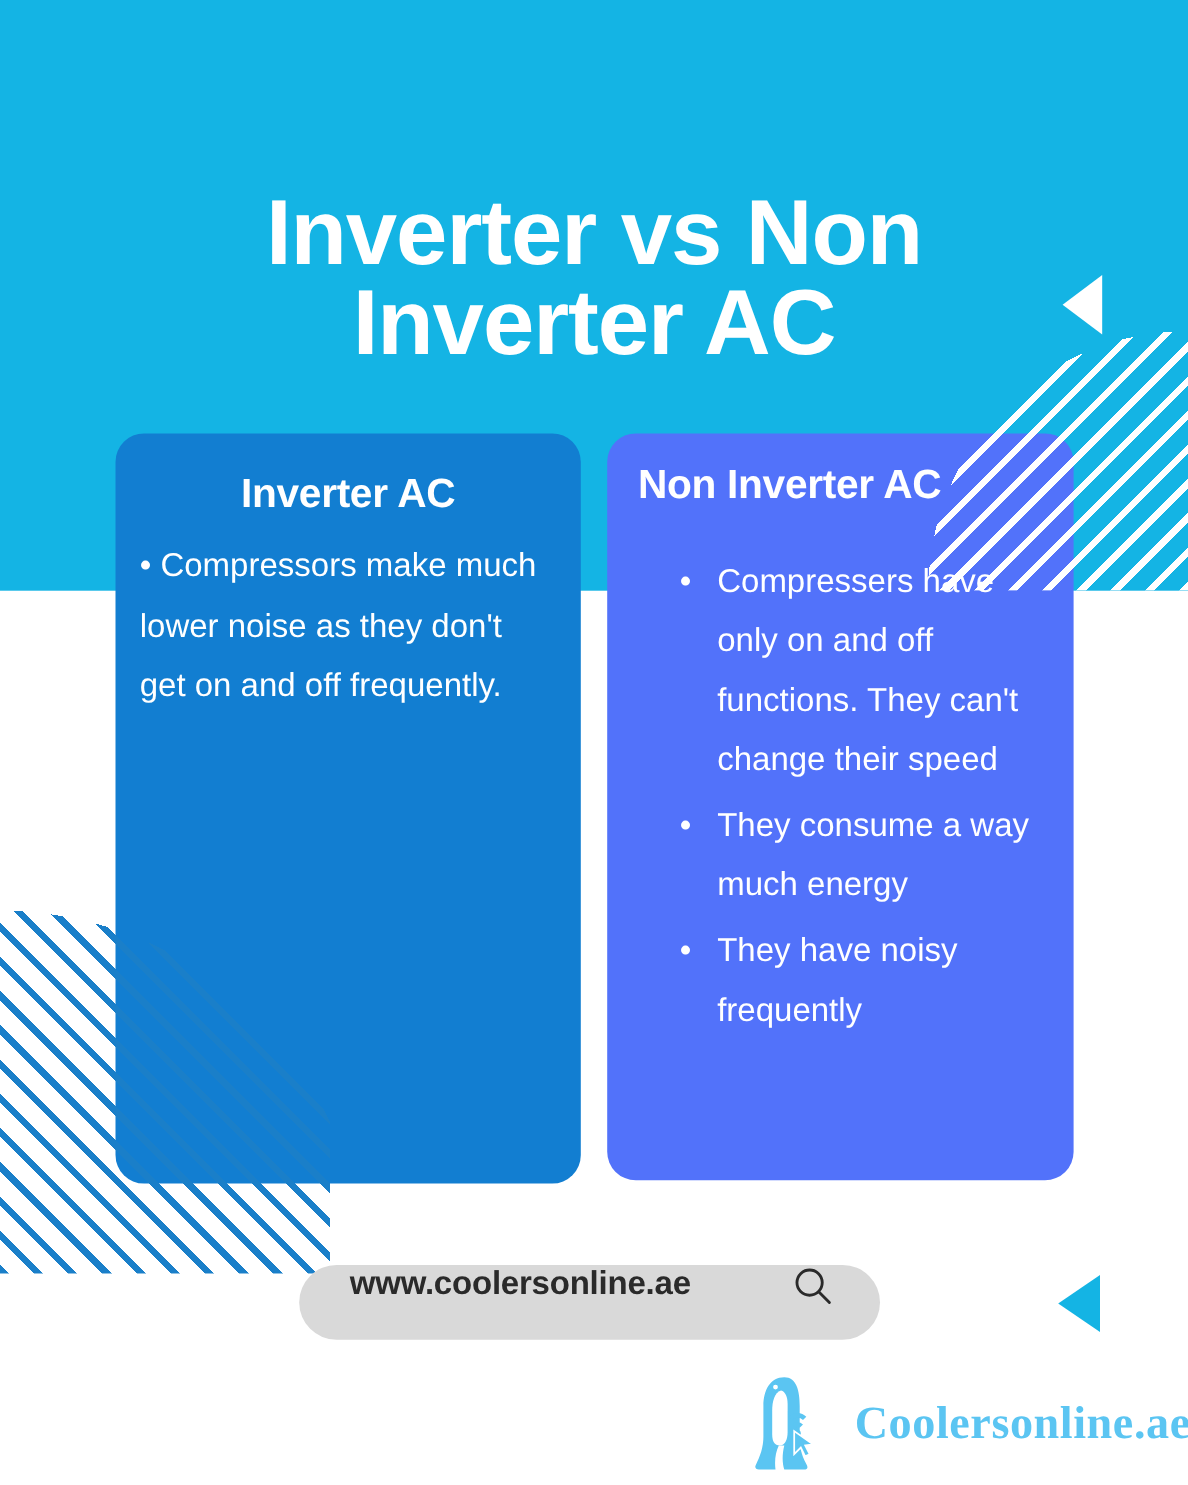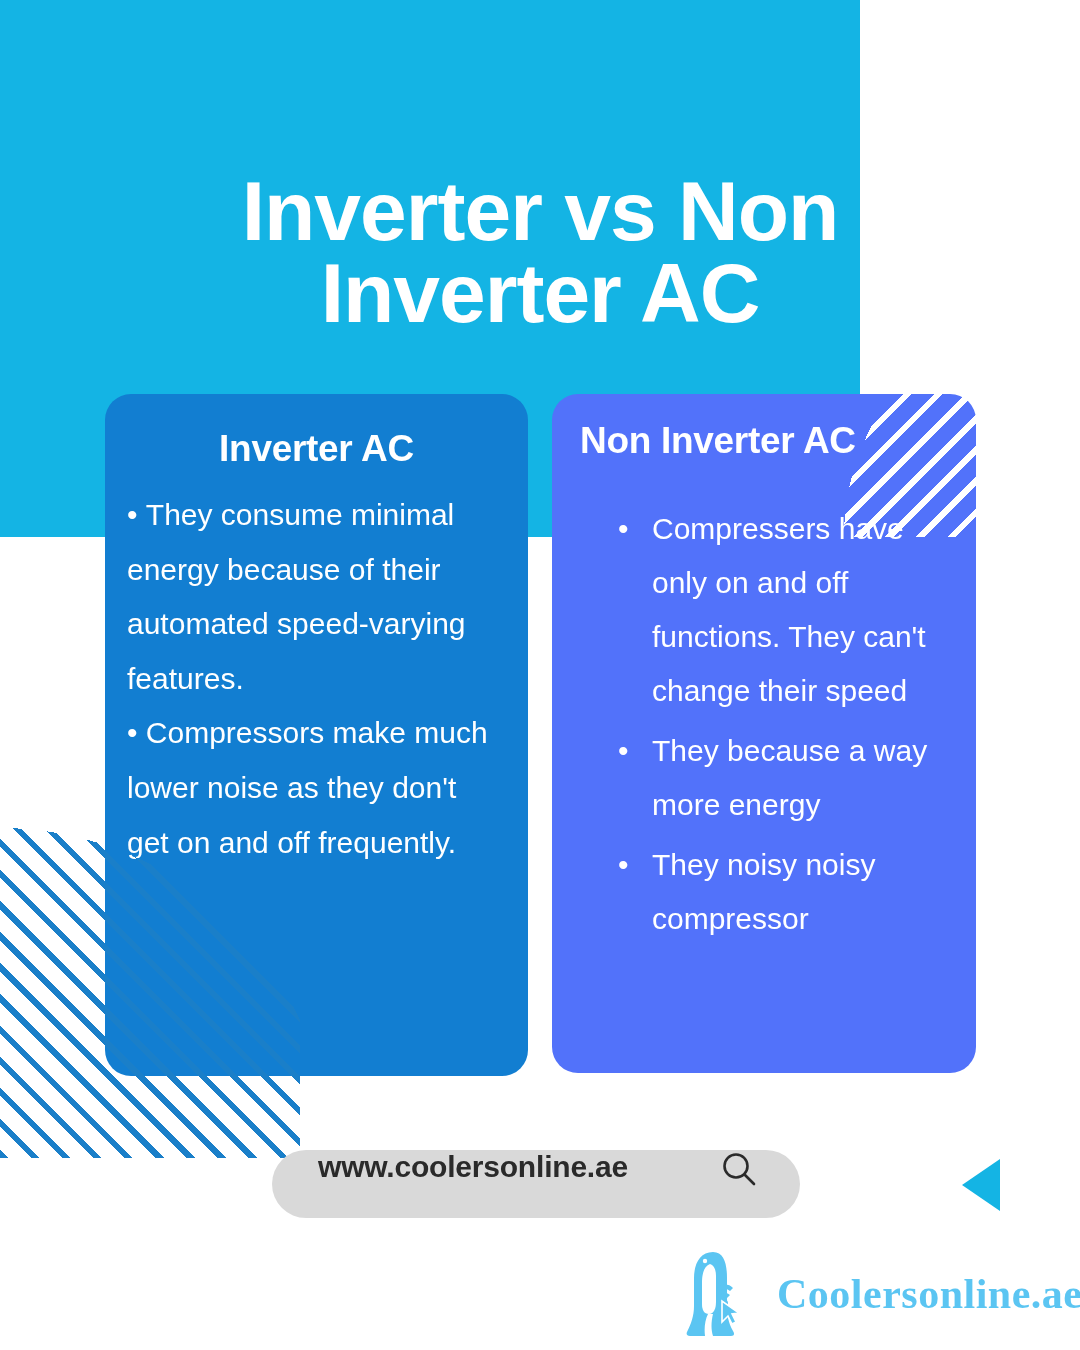--- a/index.html
+++ b/index.html
@@ -16,21 +16,21 @@
     height: 1350px;
     background: #ffffff;
     overflow: hidden;
   }
 
   
   .header-band {
     position: absolute;
     left: 0;
     top: 0;
-    width: 860px;
+    width: 1080px;
     height: 537px;
     background: #14b4e4;
   }
   .header-title {
     position: absolute;
     left: 0;
     top: 170px;
     width: 1080px;
     text-align: center;
     color: #ffffff;
@@ -221,31 +221,30 @@
       <span class="tline">Inverter vs Non</span>
       <span class="tline">Inverter AC</span>
     </div>
   </div>
 
   <div class="tri tri-header"></div>
 
   <div class="card card-left">
     <div class="card-title">Inverter AC</div>
     <ul class="bullets-plain">
-      <li>They consume minimal energy because of their automated speed-varying features.</li>
       <li>Compressors make much lower noise as they don't get on and off frequently.</li>
     </ul>
   </div>
 
   <div class="card card-right">
     <div class="card-title">Non Inverter AC</div>
     <ul class="bullets-dot">
       <li>Compressers have only on and off functions. They can't change their speed</li>
-      <li> They because a way more energy</li>
-      <li>They noisy noisy compressor</li>
+      <li> They consume a way much energy</li>
+      <li>They have noisy frequently</li>
     </ul>
   </div>
 
   <div class="stripes-topright"></div>
   <div class="stripes-bottomleft"></div>
 
   <div class="url-pill">
     <span class="url-text">www.coolersonline.ae</span>
     <span class="search-icon">
       <svg width="38" height="38" viewBox="0 0 38 38">

